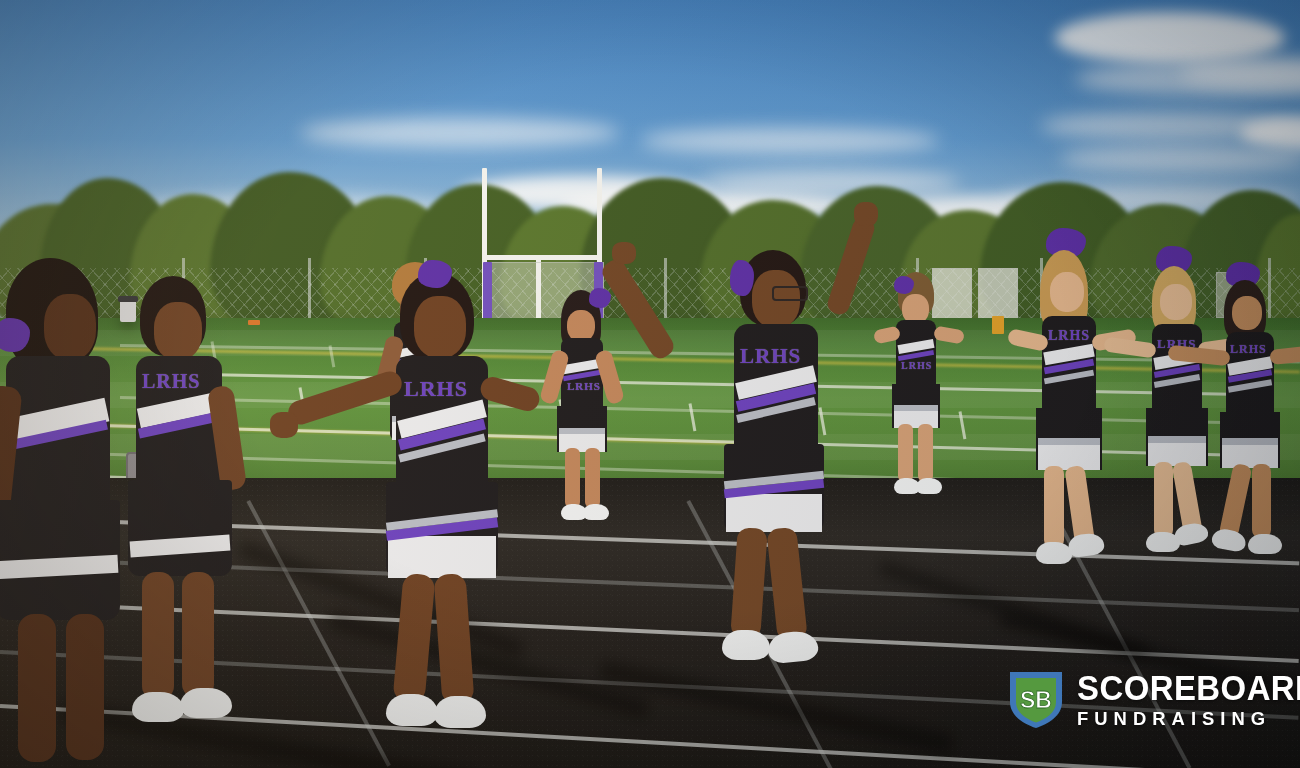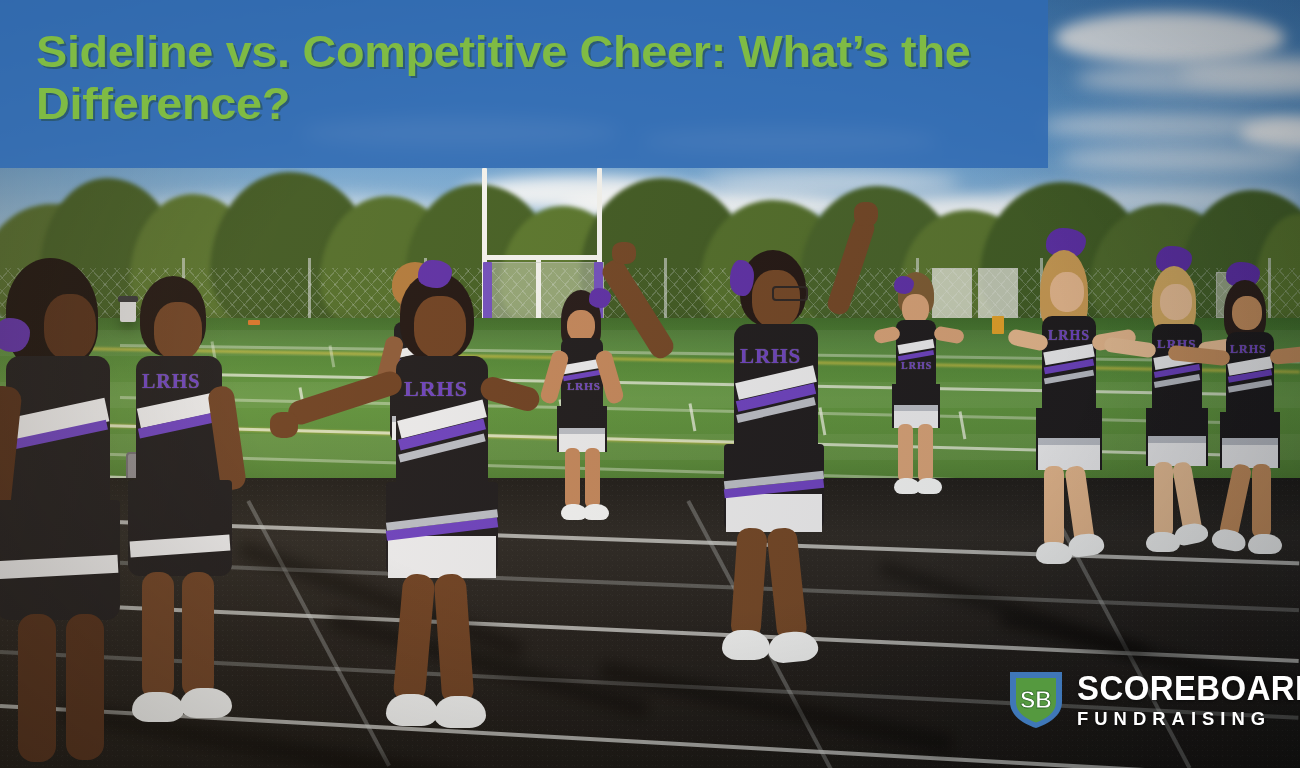--- a/index.html
+++ b/index.html
@@ -559,23 +559,20 @@
       <div class="skirt" style="left:-4px;top:242px;width:124px;height:120px;border-radius:4px 4px 14px 14px;"></div>
       <div class="white" style="left:-2px;top:300px;width:120px;height:18px;transform:rotate(-3deg);"></div>
       <div class="skin" style="left:18px;top:356px;width:38px;height:148px;border-radius:16px;"></div>
       <div class="skin" style="left:66px;top:356px;width:38px;height:146px;border-radius:16px;"></div>
     </div>
 
     <div class="grade"></div>
     <div class="vignette"></div>
   </div>
 
-  <div class="title-banner">
-    <h1 class="title-text">Sideline vs. Competitive Cheer: What’s the Difference?</h1>
-  </div>
 
   <div class="logo-lockup">
     <div class="logo-shield">
       <svg width="56" height="62" viewBox="0 0 56 62" aria-hidden="true">
         <path d="M2 4 h52 v30 c0 14 -14 22 -26 26 C16 56 2 48 2 34 Z" fill="#3f77b8"></path>
         <path d="M8 10 h40 v24 c0 11 -11 17.5 -20 20.5 C19 51.5 8 45 8 34 Z" fill="#55993f"></path>
         <text x="28" y="40" text-anchor="middle" font-family="Liberation Sans, sans-serif" font-size="23" font-weight="bold" fill="#ffffff" stroke="#2f6a26" stroke-width="0.8">SB</text>
       </svg>
     </div>
     <div class="logo-wordmark">

